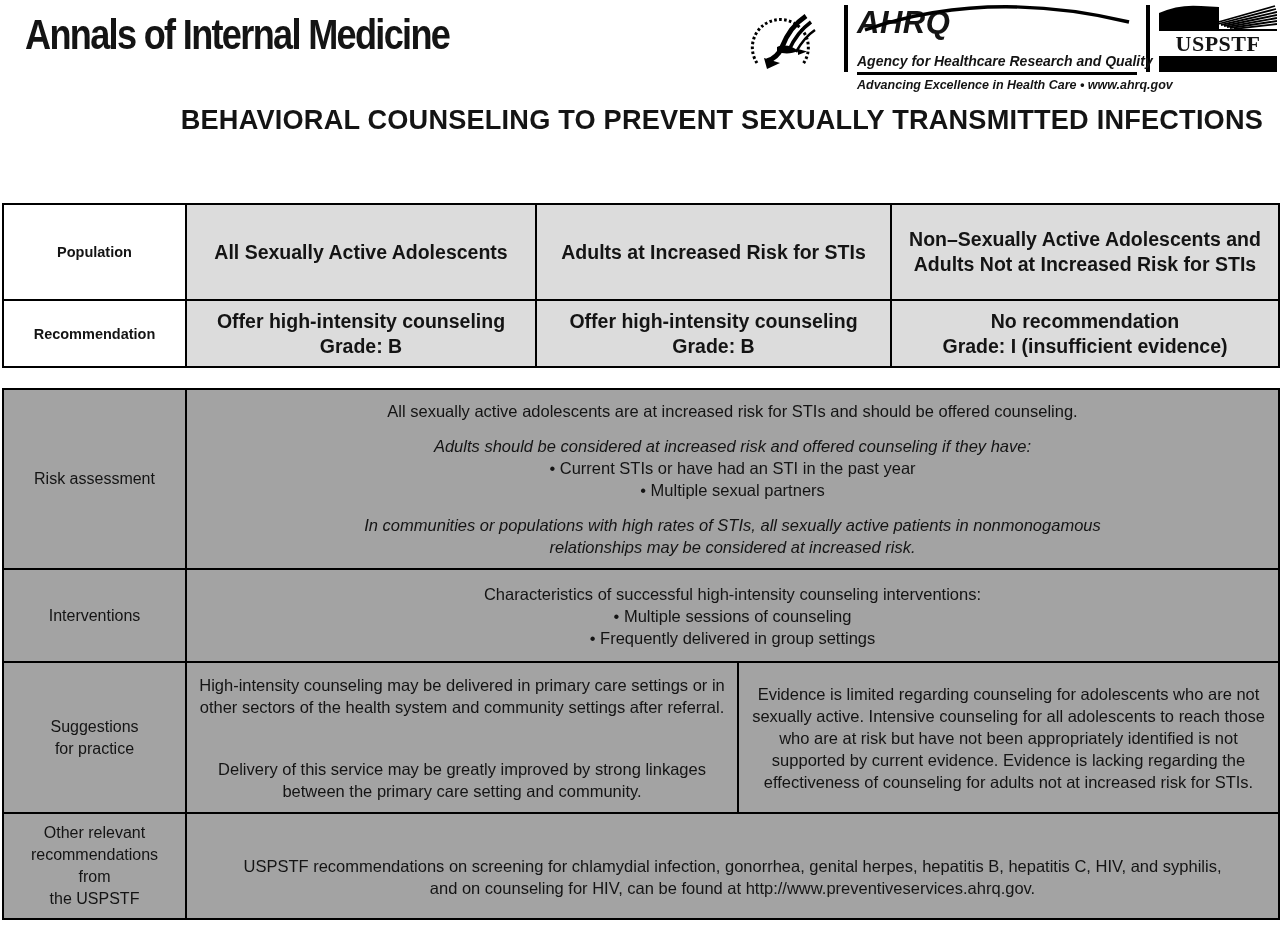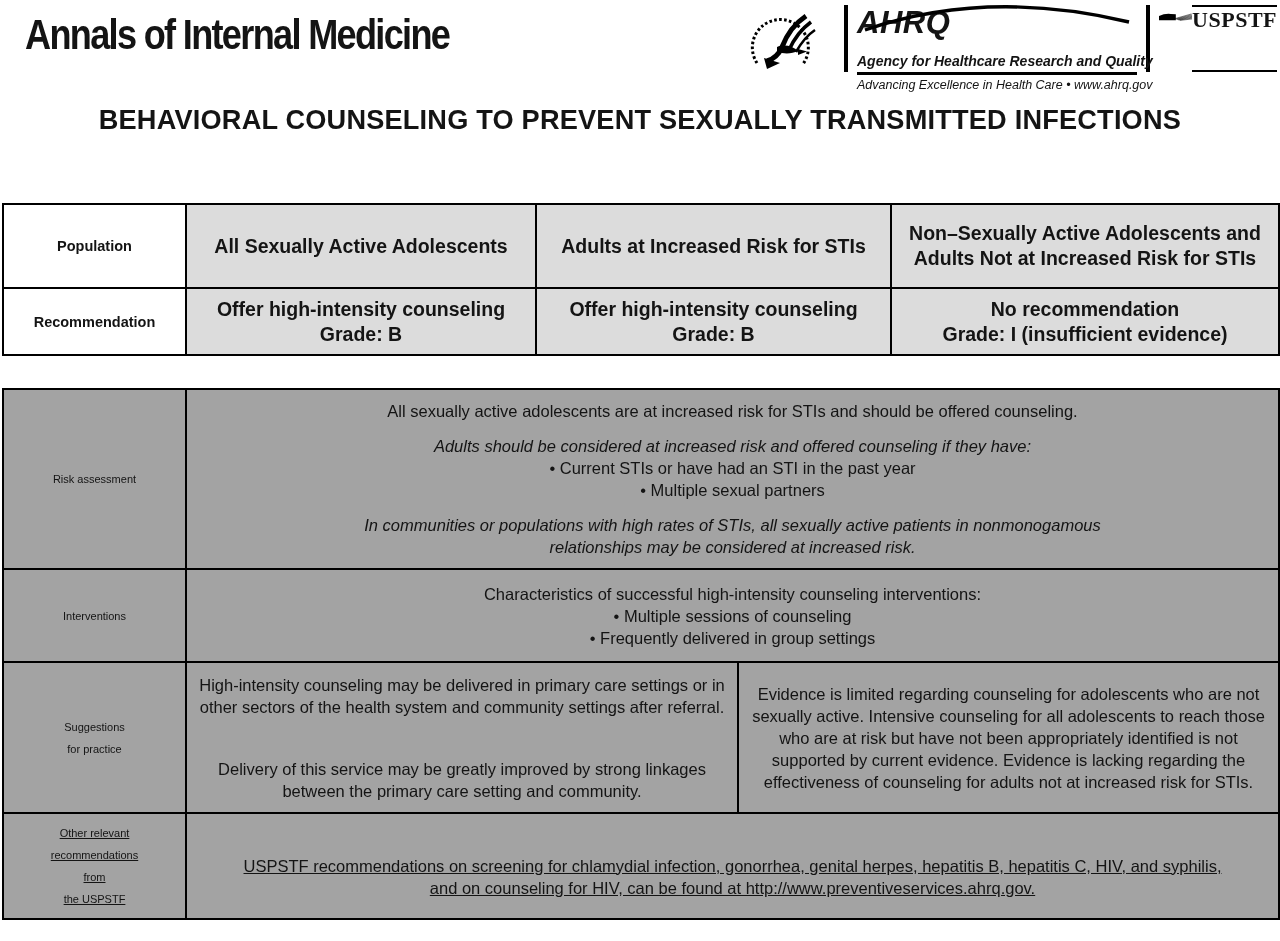--- a/index.html
+++ b/index.html
@@ -11,51 +11,51 @@
   .masthead { position:absolute; top:10px; left:25px; font-size:43px; font-weight:bold;
               letter-spacing:-2px; transform:scaleX(0.84); transform-origin:left center; white-space:nowrap; }
   .logo-strip { position:absolute; top:5px; right:3px; height:67px; display:flex; align-items:stretch; }
   .hhs { width:92px; display:flex; align-items:center; justify-content:center; }
   .vdiv { width:4px; background:#000; margin:0 9px; }
   .ahrq { width:280px; position:relative; padding-top:3px; }
   .ahrq-arc { position:absolute; top:-5px; left:0; pointer-events:none; }
   .ahrq-acronym { font-size:31px; line-height:29px; font-weight:bold; font-style:italic; letter-spacing:0.5px; }
   .ahrq-tag { font-size:14px; font-weight:bold; font-style:italic; margin-top:16px; white-space:nowrap; }
   .ahrq-rule { height:3px; background:#000; margin:3px 0; }
-  .ahrq-motto { font-size:12.5px; font-weight:normal; font-style:italic; white-space:nowrap; }
-  .uspstf { width:118px; display:flex; flex-direction:row; }
+  .ahrq-motto { font-size:12.5px; font-weight:bold; font-style:italic; white-space:nowrap; }
+  .uspstf { width:118px; display:flex; flex-direction:column; }
   .uspstf-mid { border-top:2.5px solid #000; border-bottom:2.5px solid #000;
                 font-family:"Liberation Serif", serif; font-weight:bold; font-size:22px;
                 text-align:center; line-height:25px; letter-spacing:0.5px; }
   .uspstf-bottom { flex:1; background:#000; }
 
   
-  .doc-title { position:absolute; top:104px; left:0; width:100%; text-align:center; font-weight:bold; }
+  .doc-title { position:absolute; top:104px; left:0; width:100%; text-align:right; font-weight:bold; }
   .doc-title .l1 { display:inline-block; font-size:28px; letter-spacing:0.2px; white-space:nowrap; transform:scaleX(0.97); }
   .doc-title .l2 { display:block; margin-top:7px; }
   .doc-title .l2 > span { display:inline-block; font-size:27px; white-space:nowrap; transform:scaleX(0.90); }
 
   
   table { border-collapse:collapse; table-layout:fixed; }
   td { border:2.5px solid #000; vertical-align:middle; text-align:center; }
 
   .t1 { position:absolute; top:203px; left:2px; width:1276px; }
   .t1 td { padding:4px 10px; }
   .t1 .lbl { background:#fff; font-size:14.5px; font-weight:bold; }
   .t1 .data { background:var(--cell-gray); font-size:19.5px; font-weight:bold; line-height:25px; }
-  .t1 tr.r1 { height:84px; }
+  .t1 tr.r1 { height:96px; }
   .t1 tr.r2 { height:67px; }
 
   .t2 { position:absolute; top:388px; left:2px; width:1276px; }
   .t2 td { padding:6px 8px; font-size:16.5px; line-height:22px; background:#a3a3a3; }
-  .t2 .lbl { font-size:11px;margin-left:8px; }
+  .t2 .lbl { font-size:16px;margin-left:8px; }
   .t2 tr.risk { height:180px; }
   .t2 tr.interv { height:93px; }
   .t2 tr.sugg { height:151px; }
-  .t2 tr.other { height:106px;text-decoration:underline; }
+  .t2 tr.other { height:106px; }
 
   .gap-sm { margin-top:13px;font-style:italic; }
   .narrow { max-width:790px; margin-left:auto; margin-right:auto; }
   .wide   { max-width:1000px; margin-left:auto; margin-right:auto;margin-top:21px; }
   .pad-cell { padding:6px 14px; }
   .gap-lg { margin-top:40px; }
 </style>
 </head>
 <body>
 

